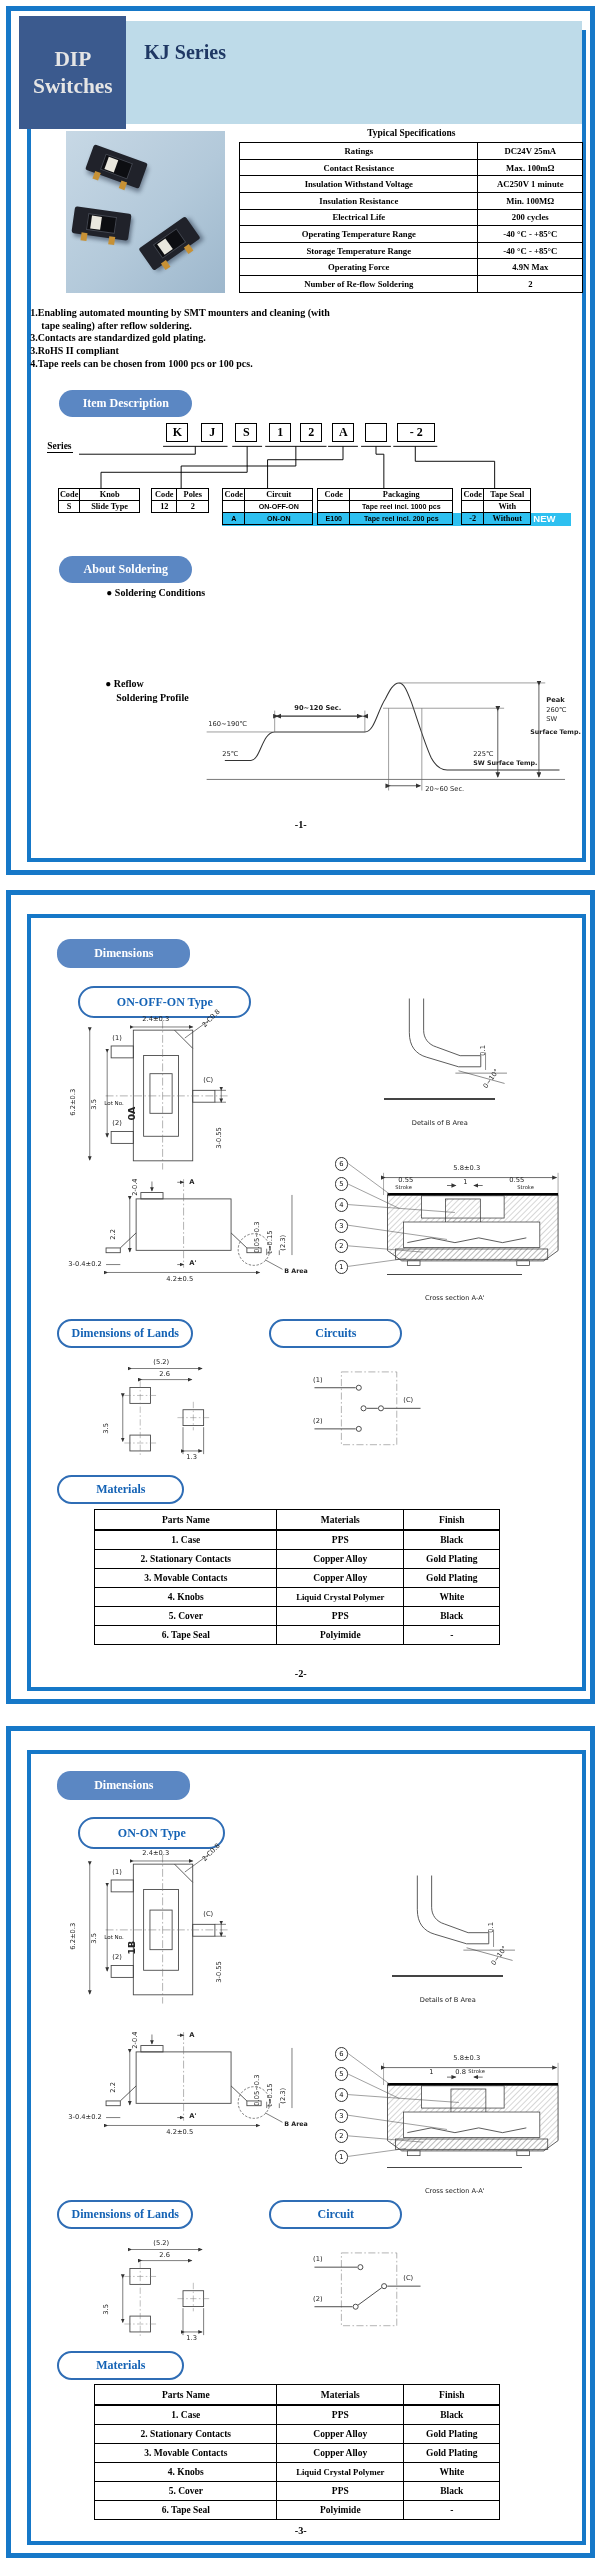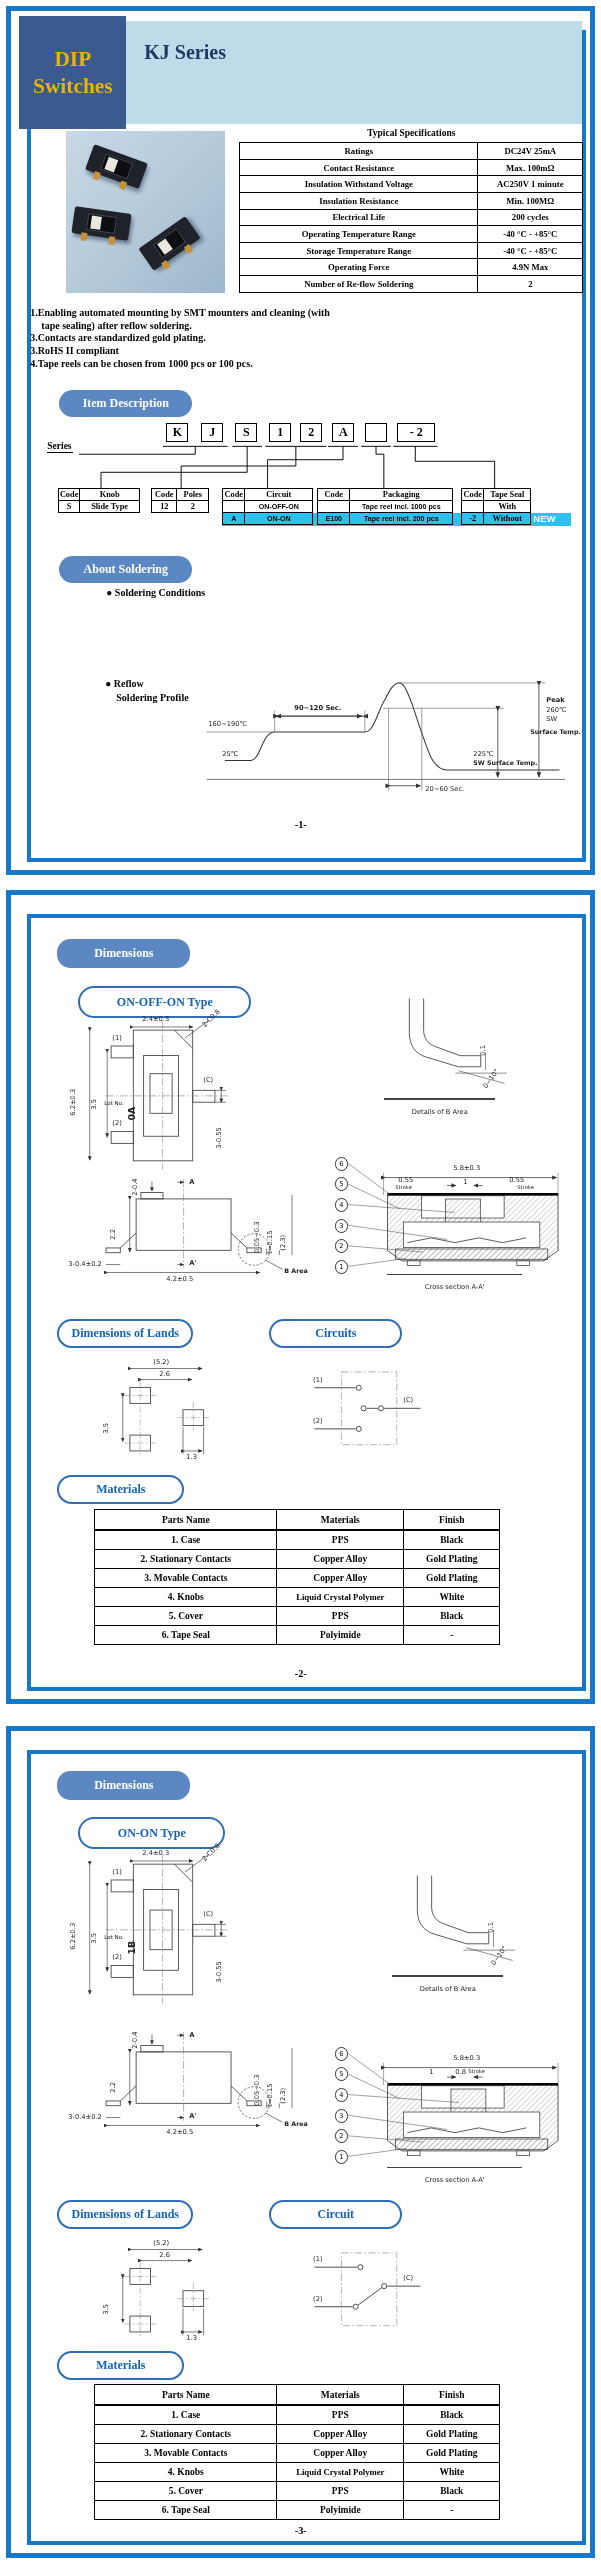--- a/index.html
+++ b/index.html
@@ -28,34 +28,34 @@
 .sold .val{font-family:"DejaVu Sans",sans-serif;font-size:8px;font-weight:normal}
 .feat{position:absolute;font-weight:bold;font-size:10px;line-height:13px;white-space:nowrap}
 .callout{position:absolute;width:13.5px;height:13.5px;border:0.8px solid #333;border-radius:50%;font-family:"DejaVu Sans",sans-serif;font-size:6.7px;display:flex;align-items:center;justify-content:center;background:#fff}
 .draw{position:absolute}
 .draw>svg{position:absolute;left:0;top:0;overflow:visible}
 .photo{position:absolute;background:linear-gradient(135deg,#c7d8e5 0%,#b3c9da 55%,#9db7cc 100%);overflow:hidden}
 .sw{position:absolute;width:57px;height:27px;background:#20222a;border-radius:2.4px;box-shadow:2.4px 3.2px 4px rgba(20,30,50,.45)}
 .sw i{position:absolute;left:14.3px;top:4.8px;width:28.5px;height:17.4px;background:#0d0e12;border:0.8px solid #41454f}
 .sw b{position:absolute;left:18px;top:7.1px;width:10.3px;height:12.7px;background:#e9e7de}
 .sw u{position:absolute;width:6.3px;height:7.1px;background:#c79135;bottom:-5.5px}
-.cap{position:absolute;font-family:"DejaVu Sans",sans-serif;font-size:6.7px;color:#222;text-align:center;border-top:2.4px double #444;padding-top:8px}
+.cap{position:absolute;font-family:"DejaVu Sans",sans-serif;font-size:6.7px;color:#222;text-align:center;border-top:2.4px double #444;padding-top:19px}
 .band{position:absolute;background:#2ec0f0}
 .serif-bl{color:#1f3864;font-weight:bold}
 </style>
 </head>
 <body>
 
 <div class="sheet">
 
 <div class="page" style="top:6.3px;height:869px">
   <div class="inner"></div>
 
   <div class="abs" style="left:115px;top:9.5px;width:456px;height:103px;background:#bedbe9"></div>
-  <div class="abs" style="left:8px;top:4.8px;width:107px;height:113px;background:#3b5a8e;color:#eab308;display:flex;flex-direction:column;align-items:center;justify-content:center;font-weight:bold;font-size:21.4px;line-height:1.25">
+  <div class="abs" style="left:8px;top:4.8px;width:107px;height:113px;background:#3b5a8e;color:#e5e5e5;display:flex;flex-direction:column;align-items:center;justify-content:center;font-weight:bold;font-size:21.4px;line-height:1.25">
     <span>DIP</span>
     <span>Switches</span>
   </div>
   <div class="abs serif-bl" style="left:133px;top:30px;font-size:20px">KJ Series</div>
 
   <div class="photo" style="left:55px;top:120px;width:159px;height:162px">
     <div class="sw" style="left:22px;top:22px;transform:rotate(20deg)">
           <i></i>
           <b></b>
           <u style="left:9.5px"></u>

